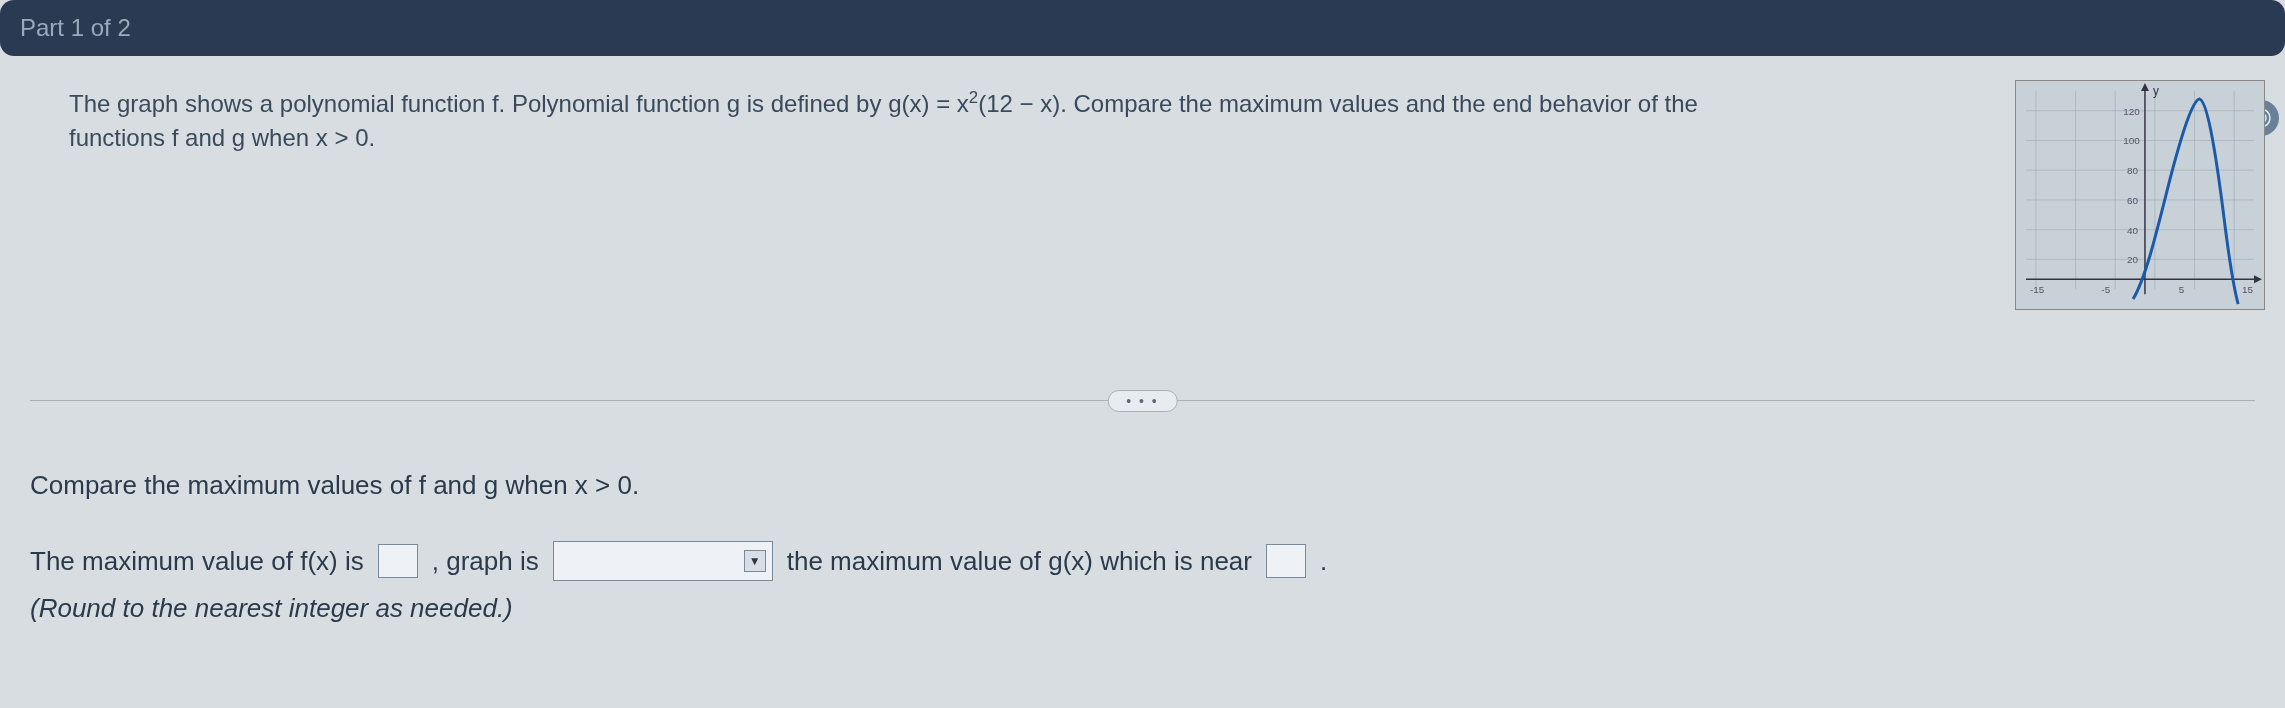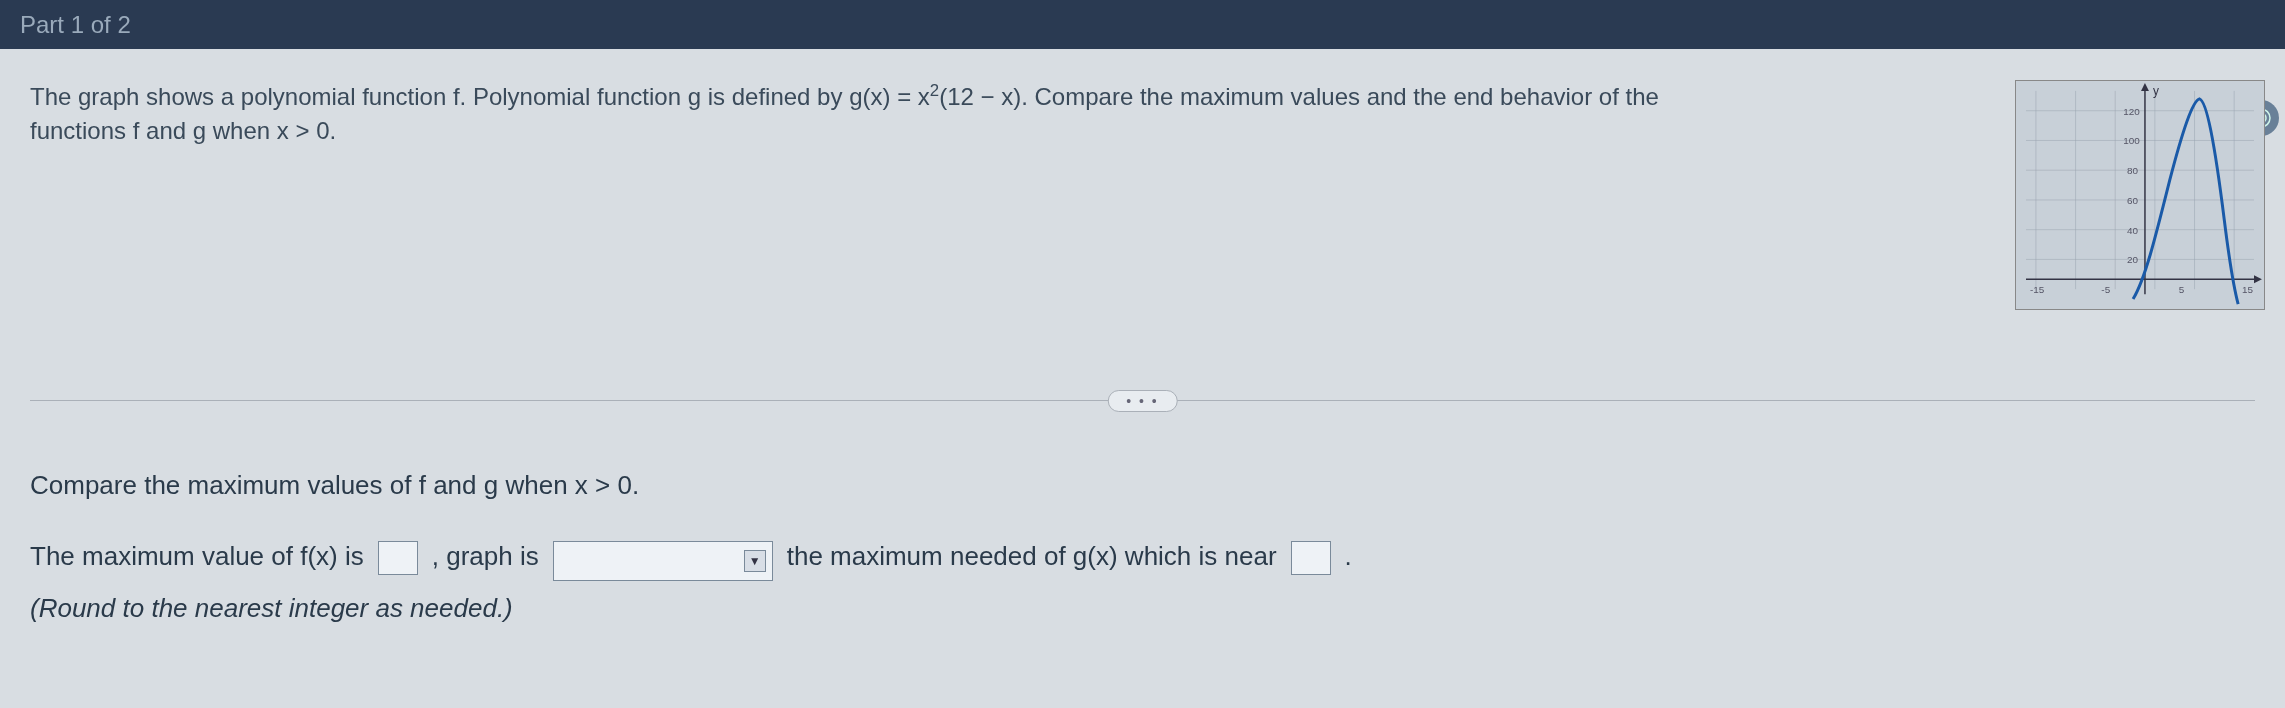--- a/index.html
+++ b/index.html
@@ -9,27 +9,29 @@
     width: 2285px;
     height: 708px;
     overflow: hidden;
     position: relative;
   }
   .part-header {
     background: #2a3a52;
     color: #9aaabb;
     padding: 8px 20px;
     font-size: 24px;
-    height: 49px;
+    height: 56px;
     display: flex;
     align-items: center;
+    border-radius: 14px;
   }
   .content-area {
     padding: 30px 30px 0 30px;
     position: relative;
+    margin-left: 39px;
   }
   .question-text {
     color: #3a4a5a;
     font-size: 24px;
     line-height: 1.4;
     max-width: 1720px;
   }
   .graph-box {
     position: absolute;
     right: 20px;
@@ -65,21 +67,21 @@
     position: absolute;
     top: 470px;
     left: 30px;
     right: 30px;
     color: #2a3a4a;
     font-size: 26px;
   }
   .answer-line {
     margin-top: 40px;
     display: flex;
-    align-items: flex-start;
+    align-items: center;
     flex-wrap: wrap;
     gap: 14px;
     font-size: 26px;
   }
   .answer-hint {
     margin-top: 12px;
     font-size: 26px;
     font-style: italic;
   }
   .blank-input {
@@ -199,19 +201,19 @@
   <div>Compare the maximum values of f and g when x &gt; 0.</div>
 
   <div class="answer-line">
     <span>The maximum value of f(x) is</span>
     <input class="blank-input" type="text" style="">
     <span>, graph is</span>
     <span class="select-box">
       <span></span>
       <span class="select-caret">▼</span>
     </span>
-    <span>the maximum needed of g(x) which is near</span>
+    <span>the maximum value of g(x) which is near</span>
     <input class="blank-input" type="text" style="">
     <span>.</span>
   </div>
 
   <div class="answer-hint">(Round to the nearest integer as needed.)</div>
 </div>
 
 </body></html>

